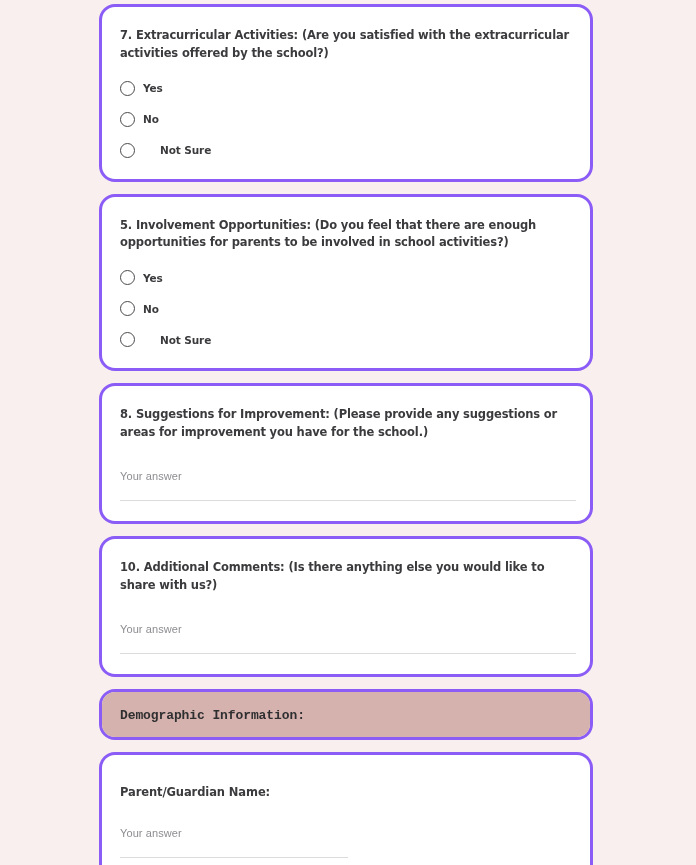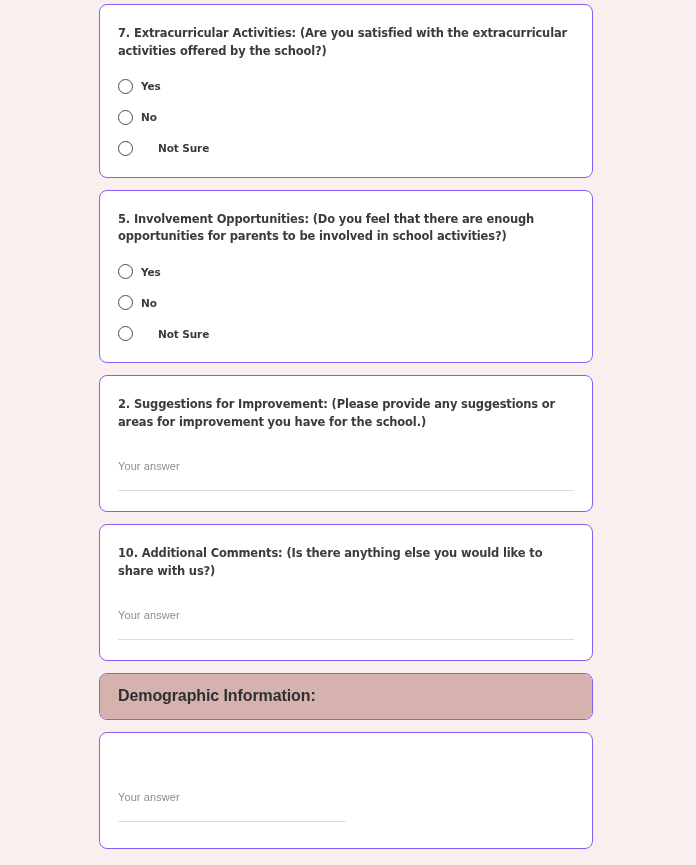--- a/index.html
+++ b/index.html
@@ -15,22 +15,22 @@
   }
   .page {
     width: 696px;
     height: 865px;
     position: relative;
     box-sizing: border-box;
     padding: 4px 103px 0 99px;
   }
   .card {
     background: #ffffff;
-    border: 1px solid #8b5cf6;
-    border-radius: 8px;
+    border: 3px solid #8b5cf6;
+    border-radius: 16px;
     box-sizing: border-box;
     width: 494px;
     margin-bottom: 12px;
     overflow: hidden;
   }
   .card-body {
     padding: 20px 17px 20px 18px;
   }
   .q-title {
     font-family: "DejaVu Sans", "Liberation Sans", sans-serif;
@@ -89,22 +89,22 @@
     font-size: 11px;
     color: #8d8d92;
     letter-spacing: 0.1px;
     display: block;
   }
   .section-header {
     background: #d5b2ad;
     padding: 13px 18px 14px 18px;
   }
   .section-header-text {
-    font-family: Liberation Sans, sans-serif;
-    font-size: 16px;
+    font-family: Liberation Mono, monospace;
+    font-size: 13px;
     font-weight: bold;
     color: #2f2f31;
     letter-spacing: -0.1px;
   }
   .section-note {
     padding: 21px 18px 22px 18px;
   }
   .section-note-text {
     font-family: "DejaVu Sans", "Liberation Sans", sans-serif;
     font-size: 10.5px;
@@ -167,21 +167,21 @@
         <div class="option">
           <span class="radio"></span>
           <span class="option-label">Not Sure</span>
         </div>
       </div>
     </div>
   </div>
 
   <div class="card">
     <div class="card-body">
-      <p class="q-title">2. Suggestions for Improvement: (Please provide any suggestions or areas for improvement you have for the school.)</p>
+      <p class="q-title">8. Suggestions for Improvement: (Please provide any suggestions or areas for improvement you have for the school.)</p>
       <div class="answer-wrap">
         <div class="answer-line full">
           <span class="placeholder">Your answer</span>
         </div>
       </div>
     </div>
   </div>
 
   <div class="card">
     <div class="card-body">
@@ -197,20 +197,21 @@
   <div class="card card-demo">
     <div class="card-body">
       <div class="section-header">
         <span class="section-header-text">Demographic Information:</span>
       </div>
     </div>
   </div>
 
   <div class="card card-last">
     <div class="card-body">
+      <p class="field-label">Parent/Guardian Name:</p>
       <div class="answer-wrap">
         <div class="answer-line short">
           <span class="placeholder">Your answer</span>
         </div>
       </div>
     </div>
   </div>
 
 </div>
 

